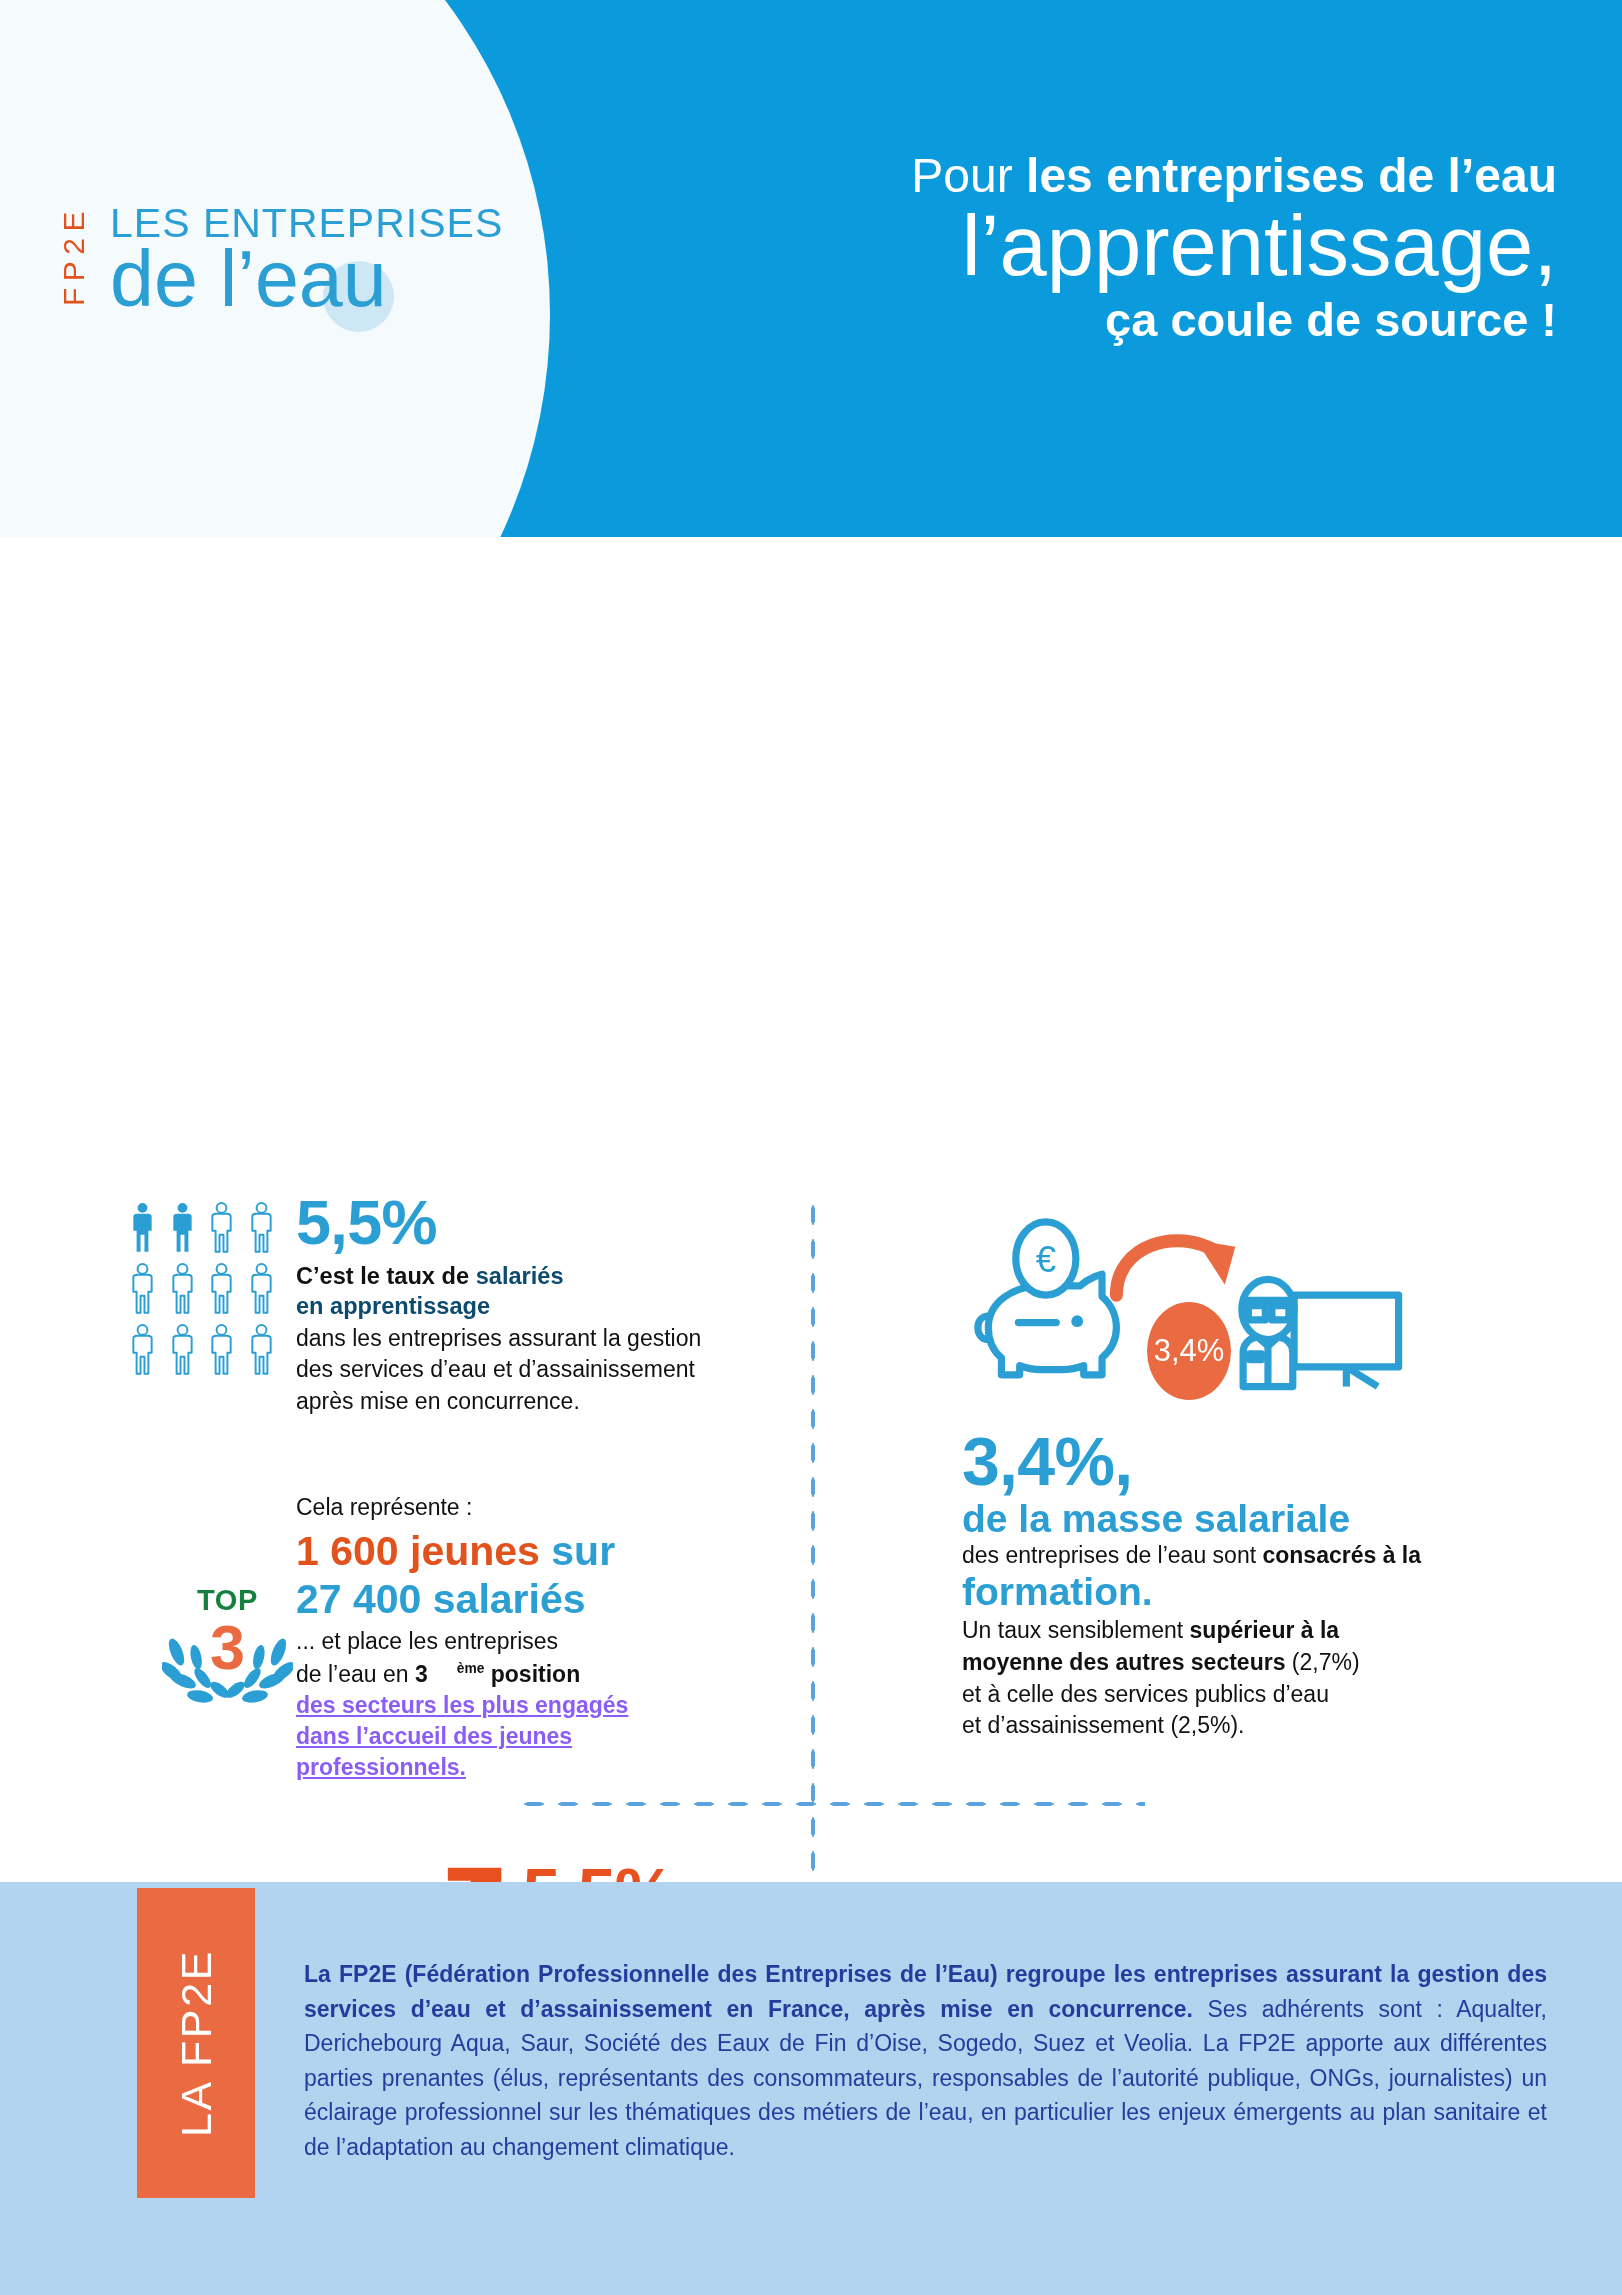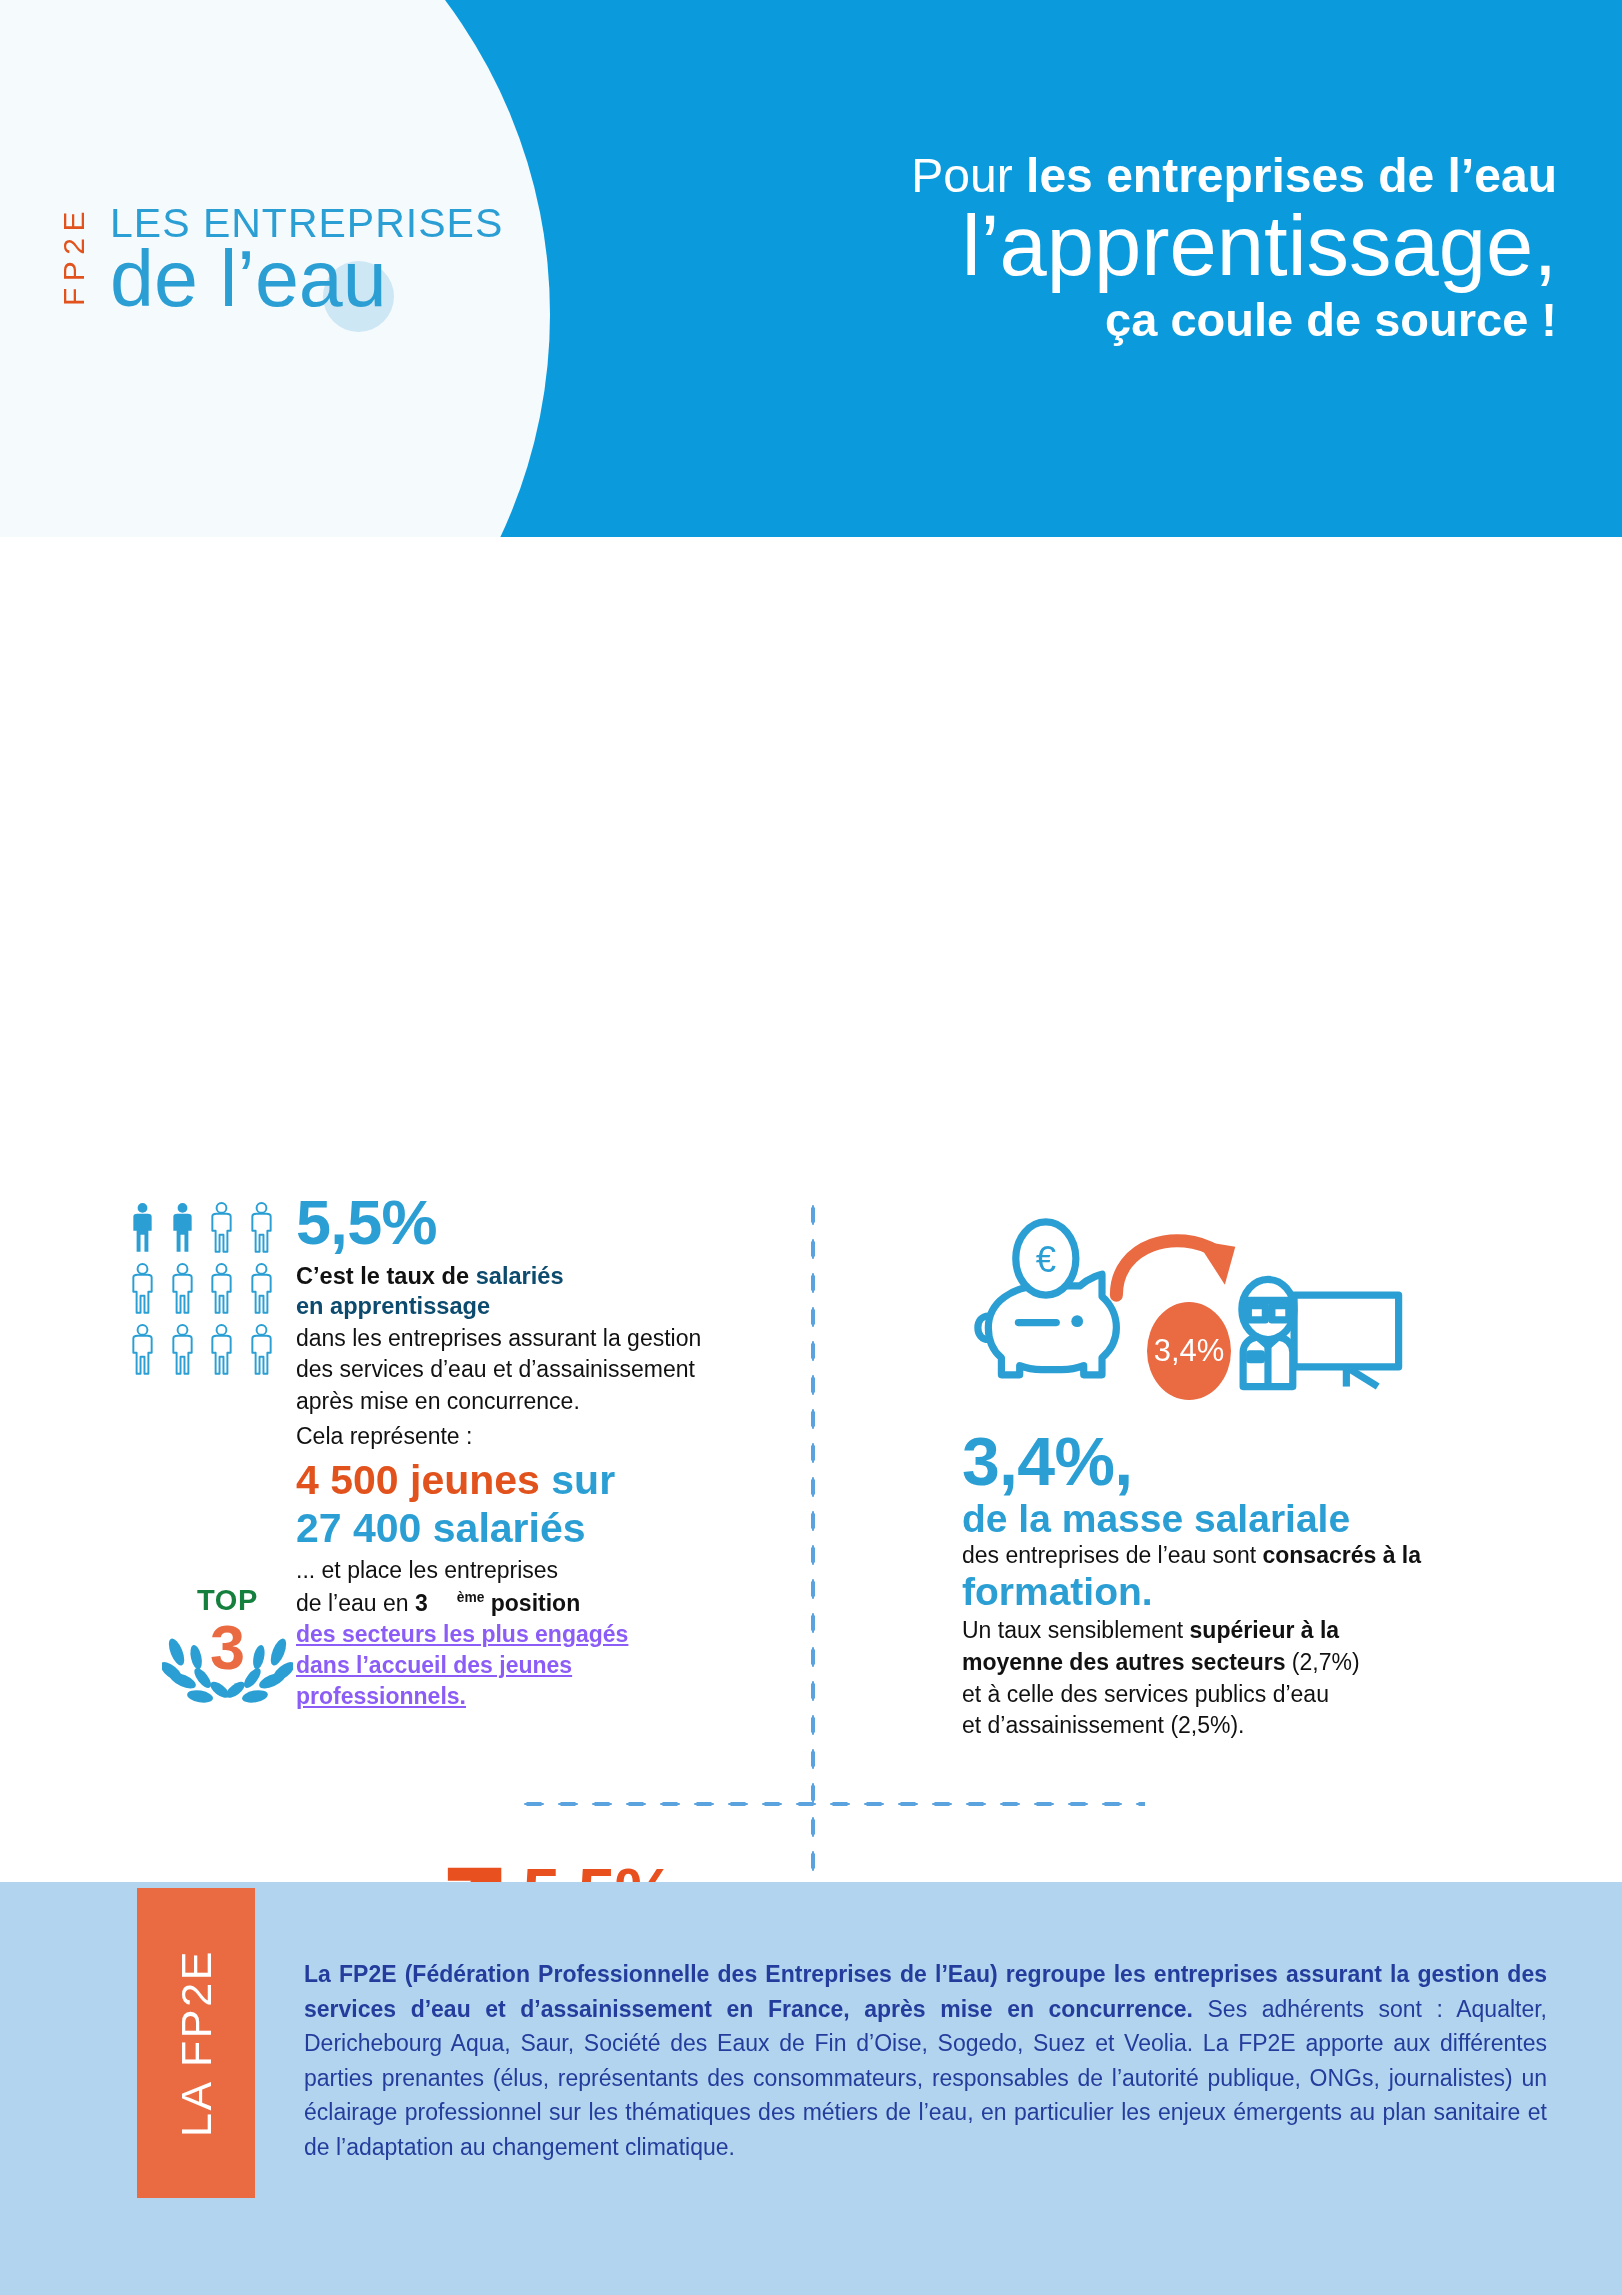--- a/index.html
+++ b/index.html
@@ -81,21 +81,21 @@
   .stat1 { position:absolute; left:296px; top:654px; width:484px; }
   .big-blue {
     color:#2b9fd4; font-size:63px; font-weight:700; line-height:1;
     letter-spacing:-0.7px;
   }
   .stat1-lead { margin-top:6.5px; font-size:23.6px; font-weight:700; color:#111; line-height:1.3;}
   .stat1-lead .hl { color:#0c4a6e; }
   .stat1-body { margin-top:1.3px; font-size:23px; font-weight:300; color:#111; line-height:1.36; }
 
   
-  .stat2 { position:absolute; left:296px; top:885px; width:497px; }
+  .stat2 { position:absolute; left:296px; top:956px; width:497px; }
   .s2-intro { font-size:23px; font-weight:300; color:#111; line-height:1.3; }
   .s2-num1 { font-size:41px; font-weight:700; line-height:1.2; color:#e2521d; margin-top:3.9px;}
   .s2-num1 .blue { color:#2b9fd4; }
   .s2-num2 { font-size:41px; font-weight:700; line-height:1.15; color:#2b9fd4; }
   .s2-t1 { font-size:23px; font-weight:300; color:#111; line-height:1.34; margin-top:2.6px;}
   .s2-t1 b { font-weight:700; }
   .s2-t2 { font-size:23px; font-weight:700; color:#8b5cf6; line-height:1.34;text-decoration:underline; }
   sup.ord { font-size:.6em; font-weight:700; vertical-align:super;margin-left:29px; }
 
   .top3 { position:absolute; left:152px; top:1047px; width:151px; text-align:center; }
@@ -283,21 +283,21 @@
           <ellipse cx="142" cy="120" rx="9" ry="20" transform="rotate(80 142 120)"></ellipse>
           <ellipse cx="112" cy="110" rx="8" ry="17" transform="rotate(52 112 110)"></ellipse>
         </g>
       </svg>
       <div class="top3-num">3</div>
     </div>
   </div>
 
   <div class="stat2">
     <div class="s2-intro">Cela représente :</div>
-    <div class="s2-num1"><span>4 500 jeunes</span> <span class="blue">sur</span></div>
+    <div class="s2-num1"><span>1 600 jeunes</span> <span class="blue">sur</span></div>
     <div class="s2-num2">27 400 salariés</div>
     <div class="s2-t1">... et place les entreprises</div>
     <div class="s2-t1"><span>de l’eau en </span><b>3</b><sup class="ord">ème</sup><b> position</b></div>
     <div class="s2-t2">des secteurs les plus engagés</div>
     <div class="s2-t2">dans l’accueil des jeunes</div>
     <div class="s2-t2">professionnels.</div>
   </div>
 
   <div class="icons34">
     <svg width="510" height="196" viewBox="0 0 780 300">

